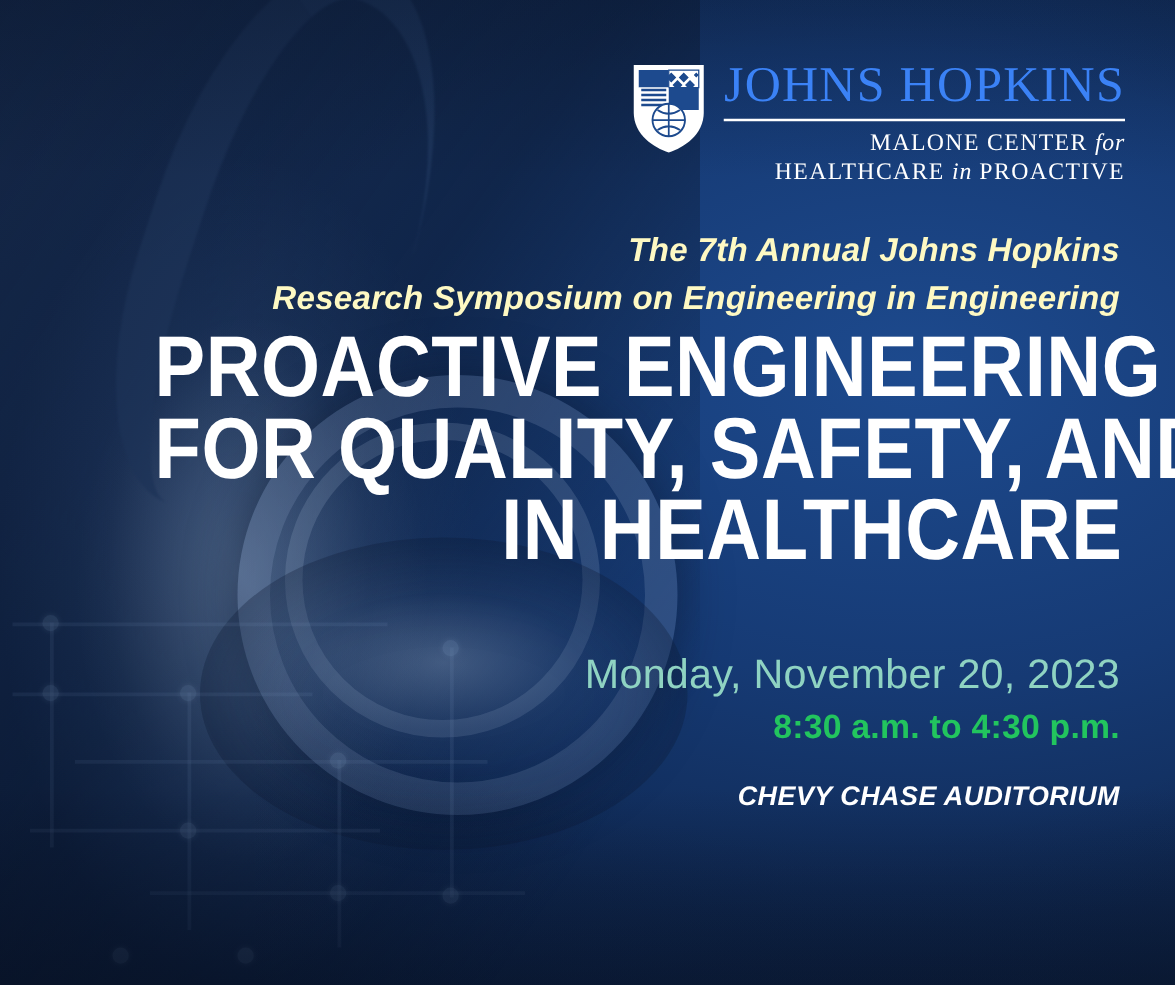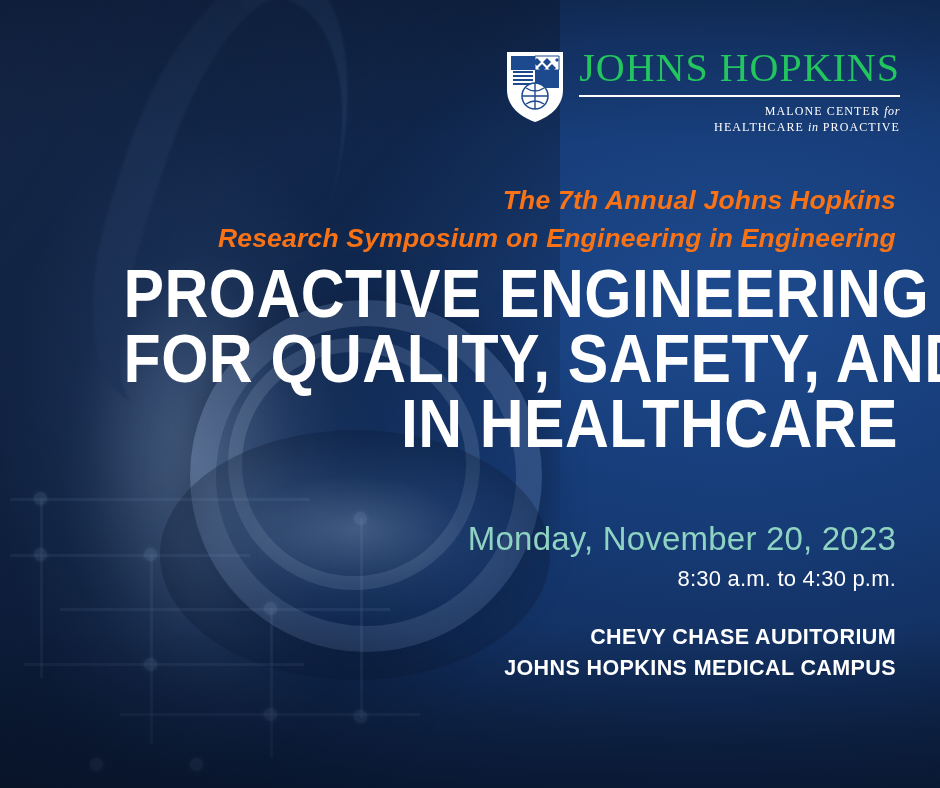--- a/index.html
+++ b/index.html
@@ -119,46 +119,46 @@
   }
   .logo-text {
     text-align: right;
     line-height: 1;
   }
   .logo-title {
     font-family: "Liberation Serif", serif;
     font-size: 40px;
     letter-spacing: 1.0px;
     font-weight: 400;
-    color: #22c55e;
+    color: #3b82f6;
     white-space: nowrap;
   }
   .logo-rule {
     height: 2px;
     background: #ffffff;
     margin: 7px 0 8px 0;
   }
   .logo-sub1, .logo-sub2 {
     font-family: "Liberation Serif", serif;
-    font-size: 12px;
+    font-size: 19px;
     letter-spacing: 1.1px;
     color: #ffffff;
     white-space: nowrap;
   }
   .logo-sub1 { margin-bottom: 4px; }
   .logo-sub2 { }
   .logo-sub1 em, .logo-sub2 em { font-style: italic; letter-spacing: 0.6px; }
 
   
   .intro {
     position: absolute;
     right: 44px;
     top: 182px;
     width: 860px;
-    color: #f97316;
+    color: #fef9c3;
     font-style: italic;
     font-weight: bold;
     font-size: 26.5px;
     line-height: 1.42;
     letter-spacing: 0.2px;
   }
 
   
   .title {
     position: absolute;
@@ -183,38 +183,38 @@
     top: 520px;
     color: #8fd3c2;
     font-weight: normal;
     font-size: 33px;
     letter-spacing: 0.2px;
   }
   .time {
     position: absolute;
     right: 44px;
     top: 566px;
-    color: #ffffff;
-    font-weight: normal;
-    font-size: 22px;
+    color: #22c55e;
+    font-weight: bold;
+    font-size: 27px;
     letter-spacing: 0.2px;
   }
 
   
   .venue {
     position: absolute;
     right: 44px;
     top: 622px;
     color: #ffffff;
     font-weight: bold;
     font-size: 21.5px;
     line-height: 1.45;
     letter-spacing: 0.4px;
   }
-  .venue div { white-space: nowrap; }
+  .venue div { white-space: nowrap; font-style: italic; }
 </style>
 </head>
 <body>
 
 <div id="poster">
 
   <div class="bg-base"></div>
   <div class="bg-photo"></div>
   <div class="steth-tube"></div>
   <div class="steth-ring"></div>
@@ -276,17 +276,16 @@
       <span class="title-line">PROACTIVE ENGINEERING</span>
       <span class="title-line">FOR QUALITY, SAFETY, AND EQUITY</span>
       <span class="title-line">IN HEALTHCARE</span>
     </div>
 
     <div class="date">Monday, November 20, 2023</div>
     <div class="time">8:30 a.m. to 4:30 p.m.</div>
 
     <div class="venue">
       <div>CHEVY CHASE AUDITORIUM</div>
-      <div>JOHNS HOPKINS MEDICAL CAMPUS</div>
     </div>
 
   </div>
 </div>
 
 </body></html>

